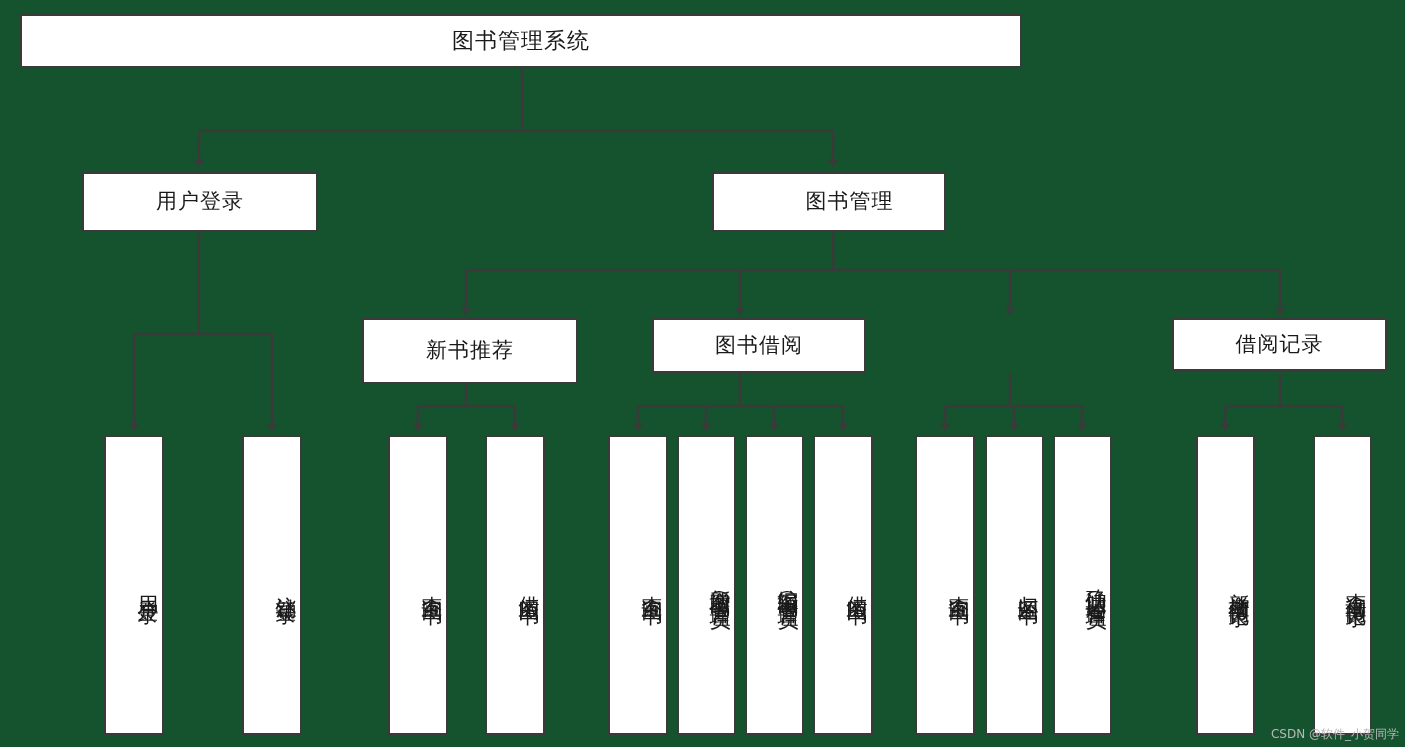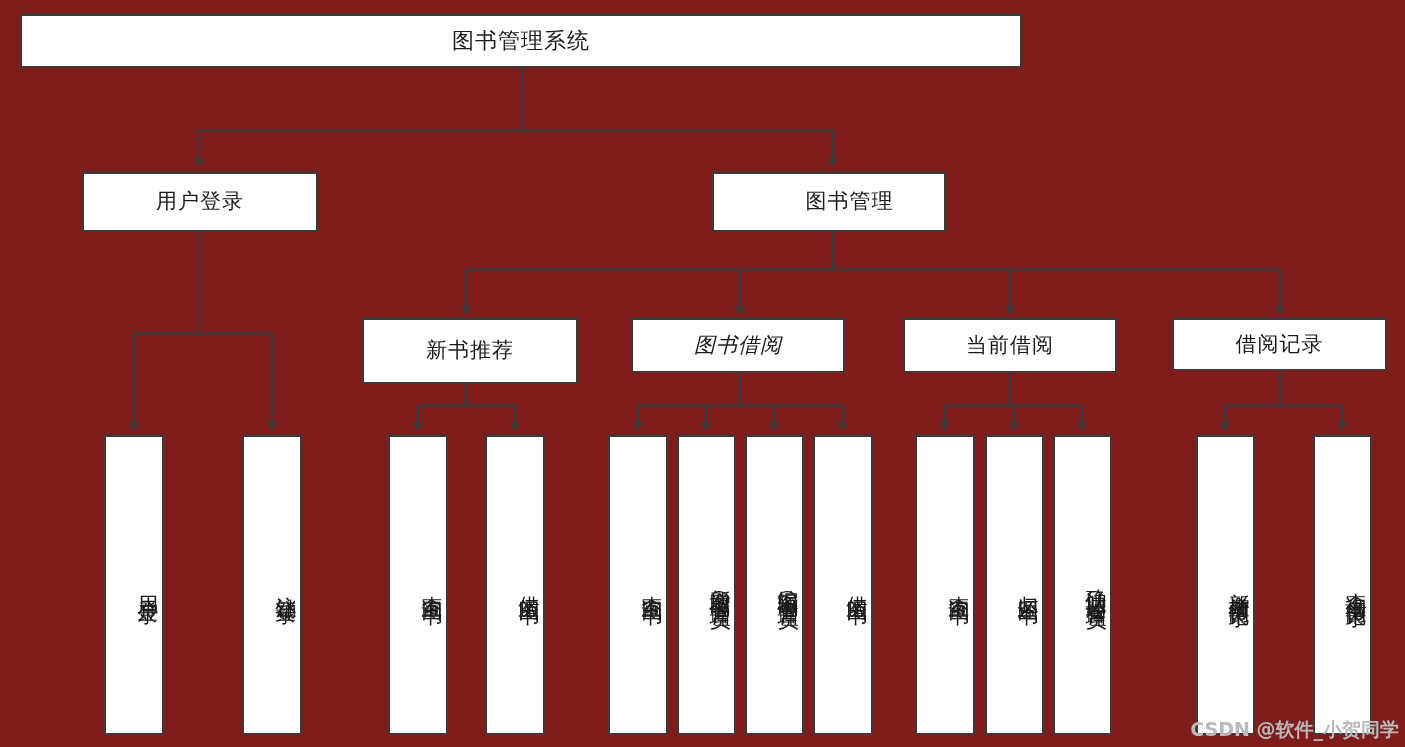--- a/index.html
+++ b/index.html
@@ -5,21 +5,21 @@
 <style>
   html, body {
     margin: 0;
     padding: 0;
     background: #ffffff;
   }
   #canvas {
     position: relative;
     width: 1405px;
     height: 747px;
-    background: #7f1d1d;
+    background: #14532d;
     font-family: "DejaVu Sans", "Liberation Sans", sans-serif;
     overflow: hidden;
   }
   #edges {
     position: absolute;
     left: 0;
     top: 0;
     width: 1405px;
     height: 747px;
   }
@@ -55,26 +55,25 @@
   .node.vert .vlabel {
     writing-mode: vertical-rl;
     text-orientation: upright;
     display: block;
     white-space: nowrap;
   }
   .watermark {
     position: absolute;
     right: 6px;
     bottom: 4px;
-    font-size: 19px;
+    font-size: 12px;
     color: #b9b9b9;
     z-index: 5;
     white-space: nowrap;
     font-family: "DejaVu Sans", "Liberation Sans", sans-serif;
-    font-weight: bold;
   }
 </style>
 </head>
 <body>
 
 <div id="canvas">
 
   <svg id="edges" viewBox="0 0 1405 747" xmlns="http://www.w3.org/2000/svg">
     <defs>
       <marker id="arrow" markerWidth="9" markerHeight="11" refX="1.5" refY="5.5" orient="auto" markerUnits="userSpaceOnUse">
@@ -134,27 +133,24 @@
   </div>
 
   <div class="node horiz" style="left:712px; top:172px; width:234px; height:60px;padding-left:41px;">
     <span>图书管理</span>
   </div>
 
   <div class="node horiz" style="left:362px; top:318px; width:216px; height:66px;">
     <span>新书推荐</span>
   </div>
 
-  <div class="node horiz" style="left:631px; top:318px; width:214px; height:55px;font-style:italic;">
+  <div class="node horiz" style="left:652px; top:318px; width:214px; height:55px;">
     <span>图书借阅</span>
   </div>
 
-  <div class="node horiz" style="left:903px; top:318px; width:214px; height:55px;">
-    <span>当前借阅</span>
-  </div>
 
   <div class="node horiz" style="left:1172px; top:318px; width:215px; height:53px;">
     <span>借阅记录</span>
   </div>
 
   <div class="node vert" style="left:104px; top:435px; width:60px; height:300px;">
     <span class="vlabel">用户登录</span>
   </div>
 
   <div class="node vert" style="left:242px; top:435px; width:60px; height:300px;">

